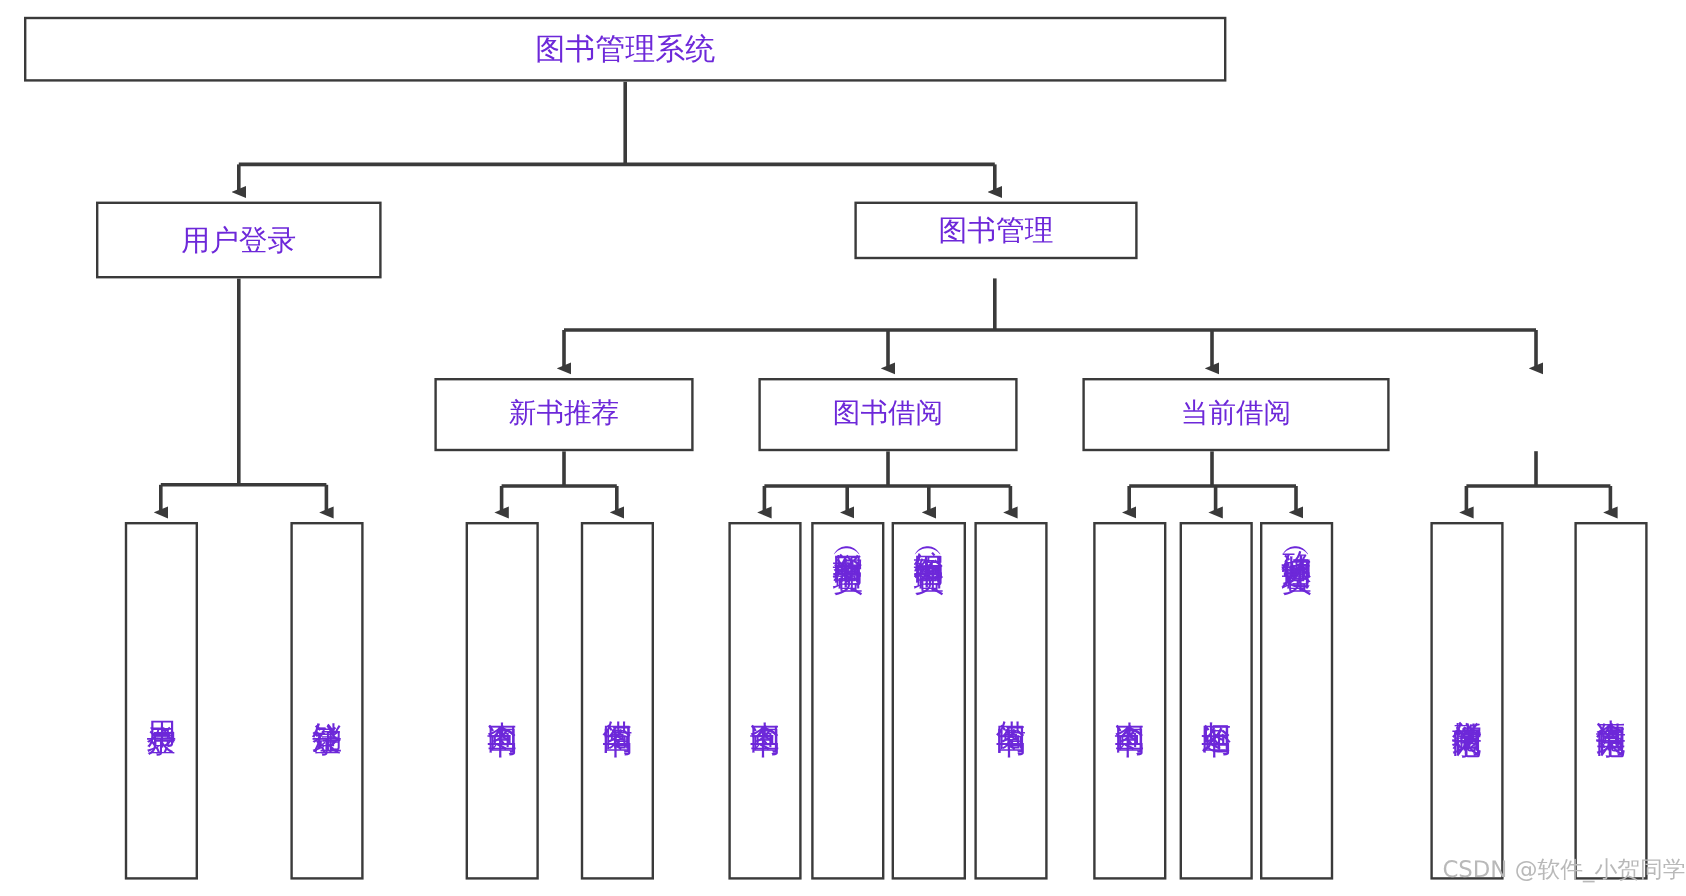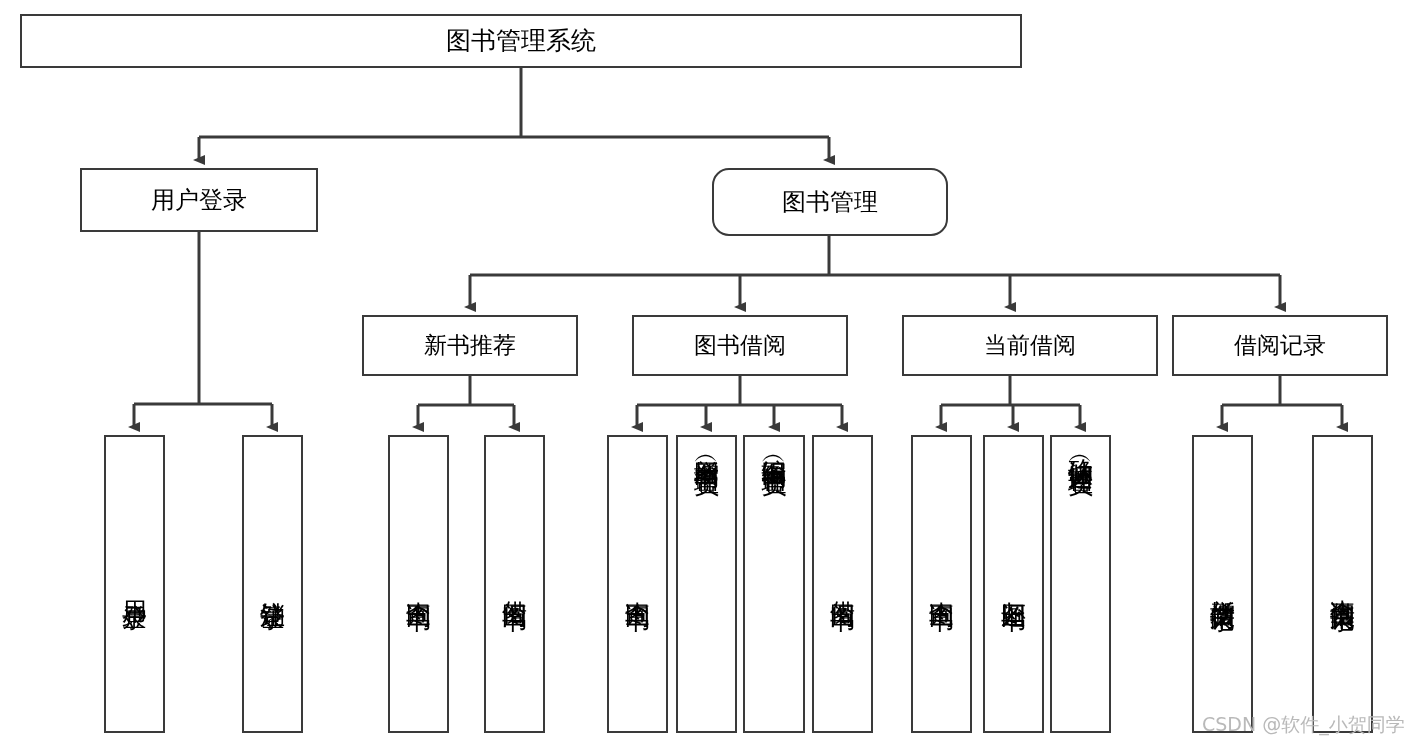--- a/index.html
+++ b/index.html
@@ -28,21 +28,21 @@
     position: absolute;
     box-sizing: border-box;
     background: #ffffff;
     border: 2px solid #3a3a3a;
     display: flex;
     align-items: center;
     justify-content: center;
     overflow: hidden;
   }
   .node-label {
-    color: #000000;
+    color: #6d28d9;
     text-align: center;
     line-height: 1.12;
     white-space: nowrap;
   }
   .level-0 .node-label { font-size: 25px; }
   .level-1 .node-label { font-size: 24px; }
   .level-2 .node-label { font-size: 23px; }
   .leaf .node-label {
     writing-mode: vertical-rl;
     text-orientation: upright;
@@ -122,39 +122,36 @@
   </svg>
 
   <div class="node-box level-0" style="left:20px; top:14px; width:1002px; height:54px;">
     <span class="node-label">图书管理系统</span>
   </div>
 
   <div class="node-box level-1" style="left:80px; top:168px; width:238px; height:64px;">
     <span class="node-label">用户登录</span>
   </div>
 
-  <div class="node-box level-1" style="left:712px; top:168px; width:236px; height:68px;border-radius:17px;">
+  <div class="node-box level-1" style="left:712px; top:168px; width:236px; height:48px;">
     <span class="node-label">图书管理</span>
   </div>
 
   <div class="node-box level-2" style="left:362px; top:315px; width:216px; height:61px;">
     <span class="node-label">新书推荐</span>
   </div>
 
   <div class="node-box level-2" style="left:632px; top:315px; width:216px; height:61px;">
     <span class="node-label">图书借阅</span>
   </div>
 
   <div class="node-box level-2" style="left:902px; top:315px; width:256px; height:61px;">
     <span class="node-label">当前借阅</span>
   </div>
 
-  <div class="node-box level-2" style="left:1172px; top:315px; width:216px; height:61px;">
-    <span class="node-label">借阅记录</span>
-  </div>
 
   <div class="node-box leaf mid" style="left:104px; top:435px; width:61px; height:298px;">
     <span class="node-label">用户登录</span>
   </div>
 
   <div class="node-box leaf mid" style="left:242px; top:435px; width:61px; height:298px;">
     <span class="node-label">注销登录</span>
   </div>
 
   <div class="node-box leaf mid" style="left:388px; top:435px; width:61px; height:298px;">

